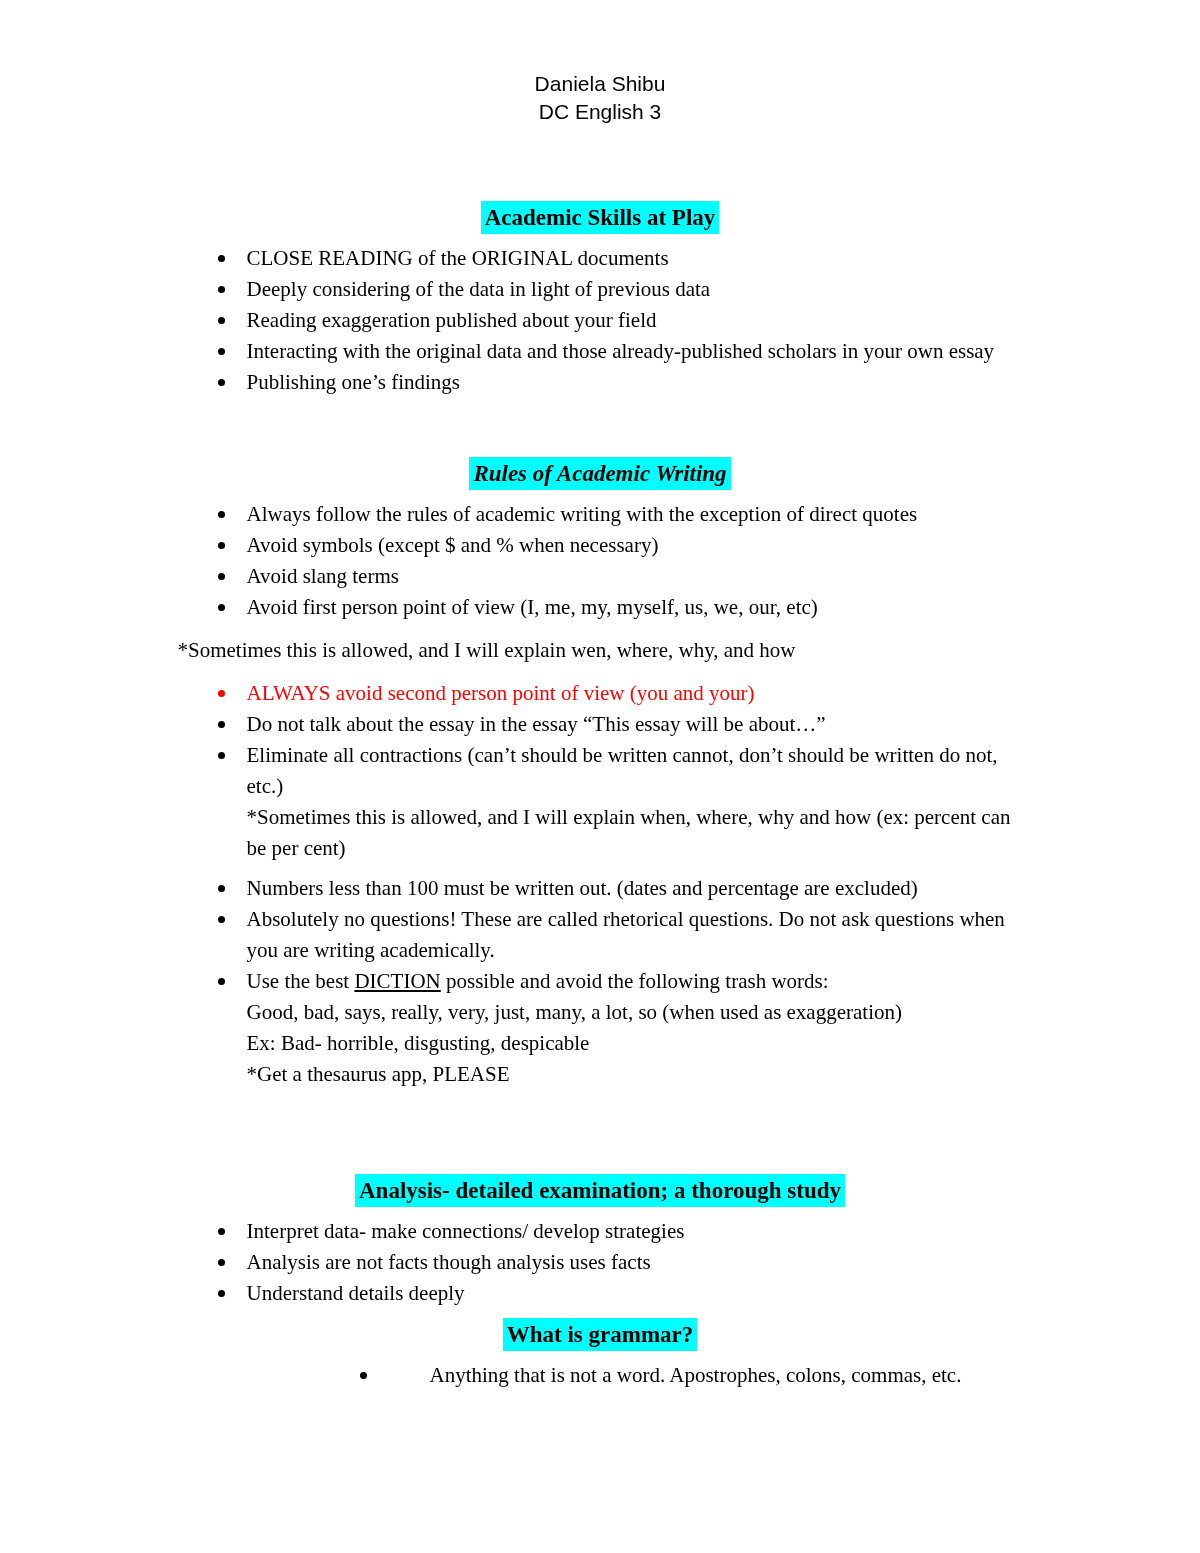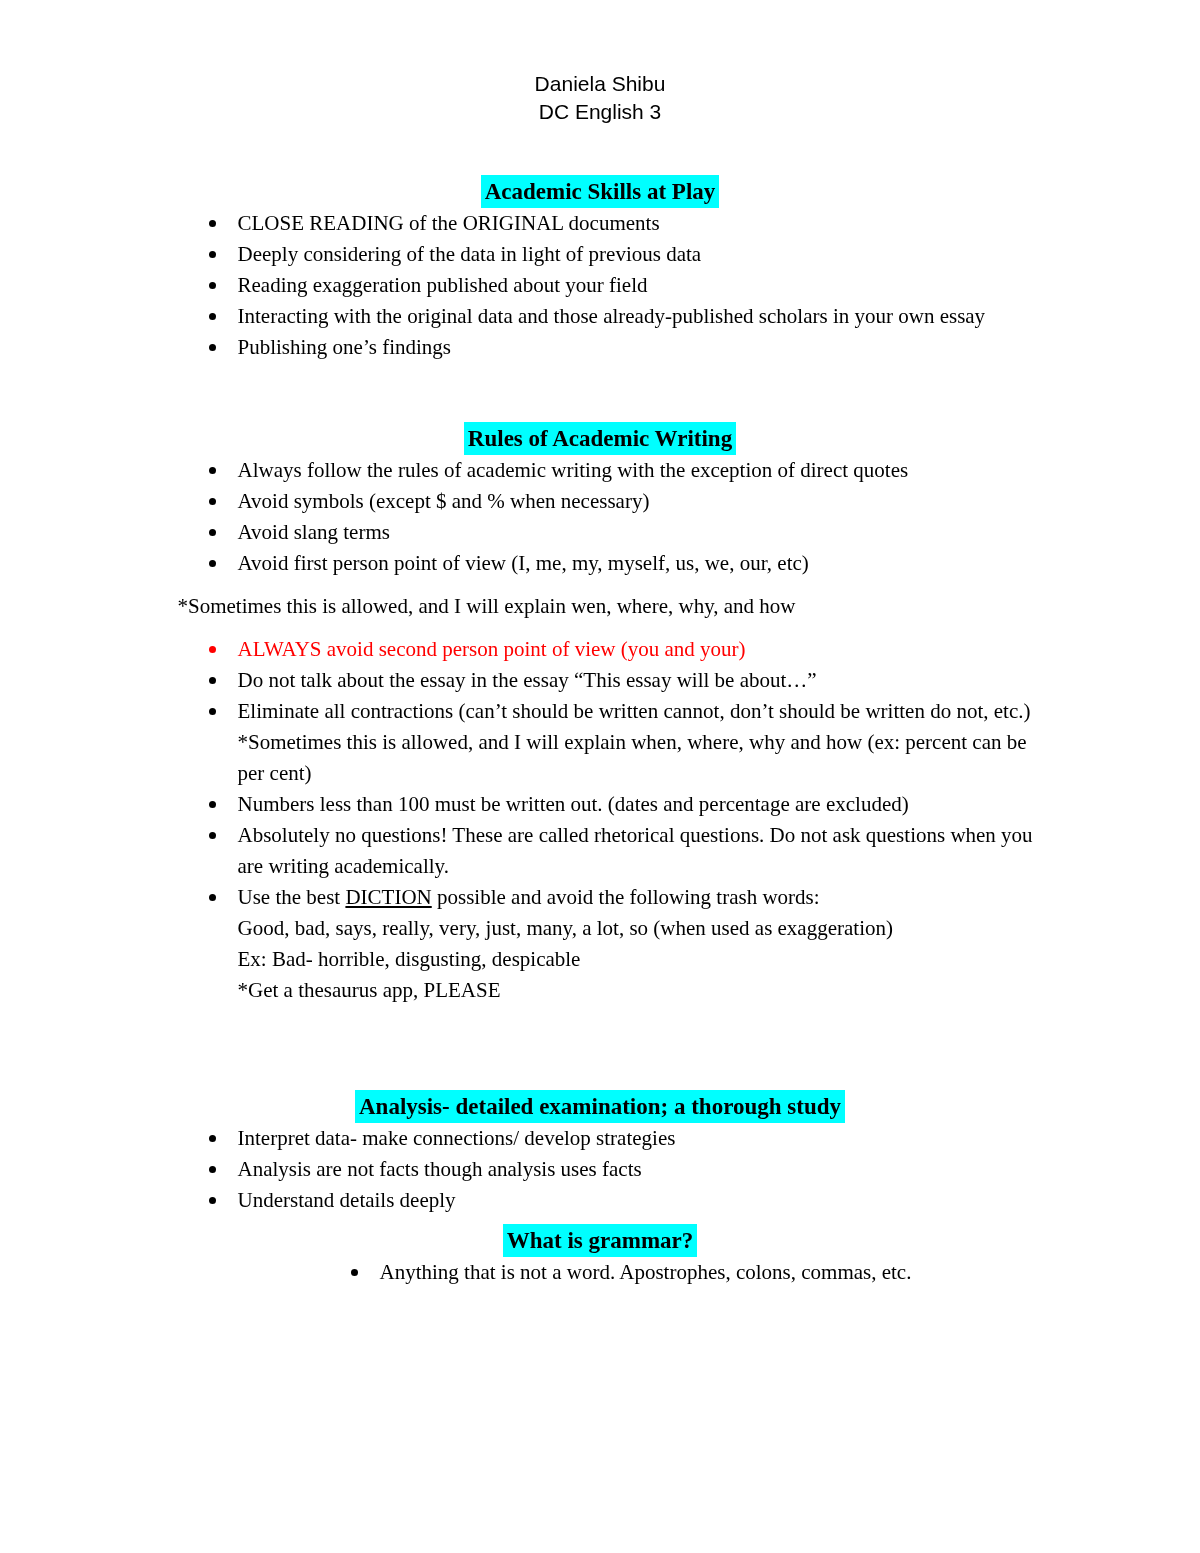--- a/index.html
+++ b/index.html
@@ -12,38 +12,38 @@
   }
   .doc-header {
     text-align:center; font-family:"Liberation Sans", sans-serif;
     font-size:21px; line-height:28px;
   }
   .heading { text-align:center; line-height:31px; }
   .hl {
     background:var(--highlight); font-weight:bold; font-size:23px;
     padding:1px 4px; display:inline-block;
   }
-  ul.doc-list { list-style:none; margin:0; padding:0; }
+  ul.doc-list { list-style:none; margin:9px; padding:0; }
   .li { display:flex; padding-left:43px; }
-  .li.deep { padding-left:185px; }
+  .li.deep { padding-left:185px;gap:41px; }
   .dot {
     flex:0 0 7px; width:7px; height:7px; border-radius:50%;
     background:#000; margin-top:12px; margin-right:22px;
   }
   .li-text { flex:1; max-width:848px; }
   .red .dot { background:var(--warning_red); }
   .red .li-text { color:var(--warning_red); }
   .margin-note { margin:12px; }
   .u { text-decoration:underline; }
   .mt5  { margin-top:5px;  }
   .mt22 { margin-top:8px; }
   .mt31 { margin-top:31px; }
-  .mt49 { margin-top:49px; }
+  .mt49 { margin-top:75px; }
   .mt56 { margin-top:84px; }
-  .mt59 { margin-top:59px; }
+  .mt59 { margin-top:59px;font-style:italic; }
 </style>
 </head>
 <body>
 
 <div class="page">
 
   <div class="doc-header">
     <div>Daniela Shibu</div>
     <div>DC English 3</div>
   </div>

